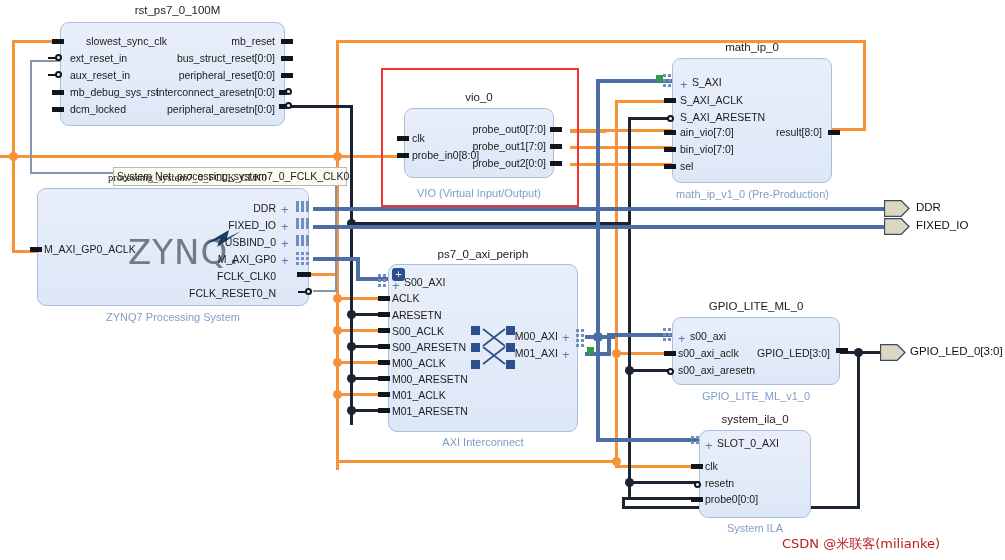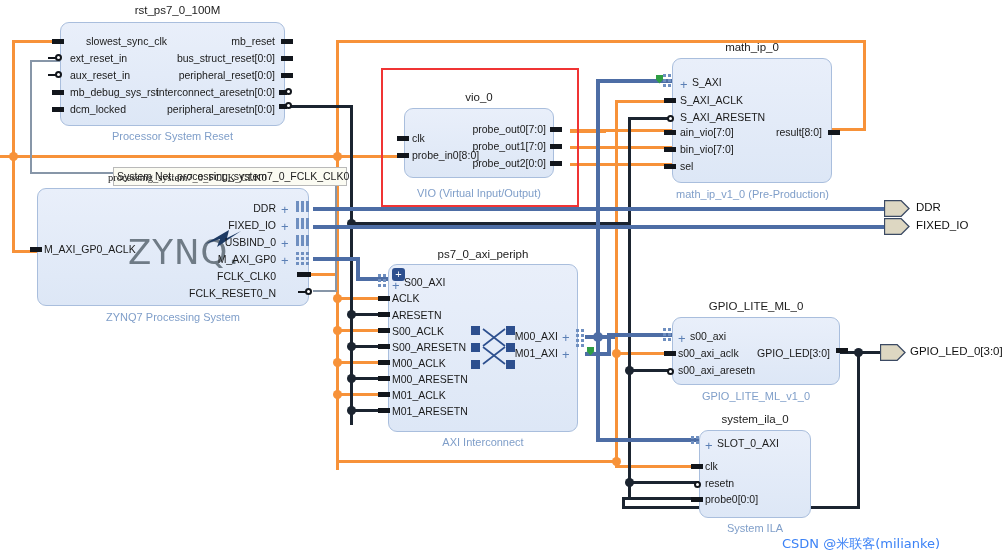--- a/index.html
+++ b/index.html
@@ -60,21 +60,21 @@
   .xsq{position:absolute;width:9px;height:9px;background:#2d4f8e;}
 
   
   .dbg{position:absolute;width:9px;height:9px;}
 
   
   .netlbl{position:absolute;font-size:10.5px;color:#1d1d1d;white-space:nowrap;}
   .tipbox{position:absolute;background:#fbfbf2;border:1px solid #b9b9b9;}
 
   
-  .wm{position:absolute;font-size:13px;color:#3b82f6;white-space:nowrap;
+  .wm{position:absolute;font-size:13px;color:#b91c1c;white-space:nowrap;
       font-family:"DejaVu Sans",sans-serif;}
   
   .expander{position:absolute;width:13px;height:13px;border-radius:3px;
             background:#2d4f8e;color:#fff;font-size:11px;line-height:13px;
             text-align:center;}
 </style>
 </head>
 <body>
 
 <div id="canvas">
@@ -184,21 +184,20 @@
   <div class="pin" style="left:70px;top:36px;margin-left:16px;">slowest_sync_clk</div>
   <div class="pin" style="left:70px;top:53px;">ext_reset_in</div>
   <div class="pin" style="left:70px;top:70px;">aux_reset_in</div>
   <div class="pin" style="left:70px;top:87px;">mb_debug_sys_rst</div>
   <div class="pin" style="left:70px;top:104px;text-align:right;">dcm_locked</div>
   <div class="pin r" style="left:115px;top:36px;width:160px;">mb_reset</div>
   <div class="pin r" style="left:115px;top:53px;width:160px;">bus_struct_reset[0:0]</div>
   <div class="pin r" style="left:115px;top:70px;width:160px;">peripheral_reset[0:0]</div>
   <div class="pin r" style="left:115px;top:87px;width:160px;">interconnect_aresetn[0:0]</div>
   <div class="pin r" style="left:115px;top:104px;width:160px;">peripheral_aresetn[0:0]</div>
-  <div class="blk-sub" style="left:60px;top:130px;width:225px;">Processor System Reset</div>
 
   <div class="stub wide" style="left:52px;top:39px;width:12px;"></div>
   <div class="bubble" style="left:55px;top:54px;"></div>
   <div class="stub thin" style="left:48px;top:57px;width:9px;"></div>
   <div class="bubble" style="left:55px;top:71px;"></div>
   <div class="stub thin" style="left:48px;top:74px;width:9px;"></div>
   <div class="stub wide" style="left:52px;top:90px;width:12px;"></div>
   <div class="stub wide" style="left:52px;top:107px;width:12px;"></div>
   <div class="stub wide" style="left:281px;top:39px;width:12px;"></div>
   <div class="stub wide" style="left:281px;top:56px;width:12px;"></div>

